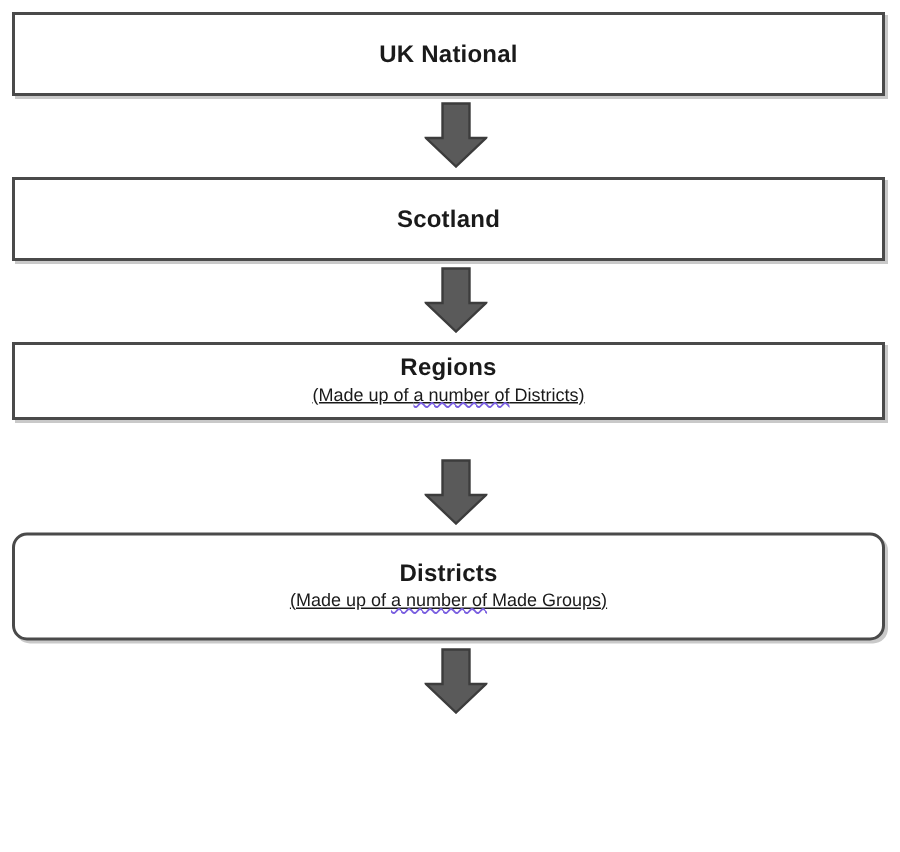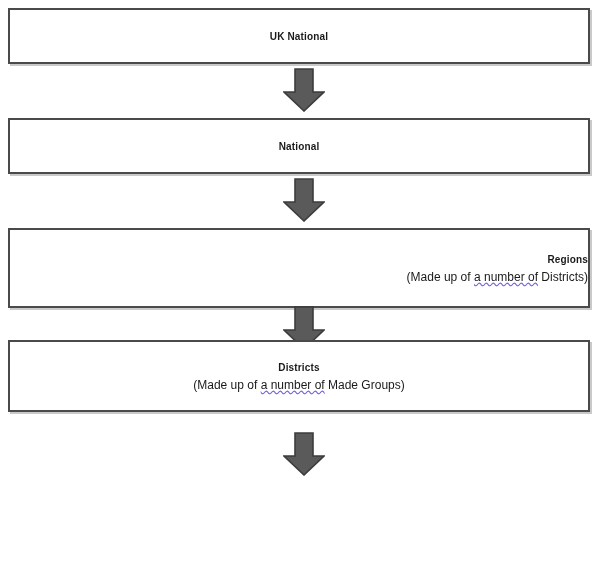--- a/index.html
+++ b/index.html
@@ -32,49 +32,50 @@
     border: 2px solid #4a4a4a;
     box-shadow: 2px 2px 0 0 #c9c9c9;
     display: flex;
     flex-direction: column;
     align-items: center;
     justify-content: center;
     text-align: center;
   }
 
   .node-title {
-    font-size: 10px;
+    font-size: 16px;
     font-weight: bold;
     color: #1a1a1a;
     letter-spacing: 0.15px;
     line-height: 17px;
   }
 
   .node-subtitle {
     font-size: 12px;
     font-weight: normal;
     color: #1a1a1a;
     line-height: 17px;
     margin-top: 1px;
     white-space: nowrap;
+    text-decoration: underline;
   }
 
   
   .spellcheck {
     text-decoration: underline wavy #7a5fe0;
     text-decoration-skip-ink: none;
     -webkit-text-decoration: underline wavy #7a5fe0;
     text-underline-offset: 1px;
   }
 
   
   #box-uk-national  { top: 8px;   height: 56px; }
   #box-scotland     { top: 118px; height: 56px; }
-  #box-regions      { top: 228px; height: 80px; align-items: flex-end; }
-  #box-districts    { top: 340px; height: 72px; }
+  #box-regions      { top: 228px; height: 52px; }
+  #box-districts    { top: 355px; height: 72px; border-radius: 10px; }
   #box-scout-groups { top: 483px; height: 78px; }
 
   
   .flow-arrow {
     position: absolute;
     left: 283px;
     width: 42px;
     height: 44px;
     display: block;
   }
@@ -94,21 +95,21 @@
     <div class="node-title">UK National</div>
   </div>
 
   <div class="flow-arrow" id="arrow-1">
     <svg viewBox="0 0 42 44" xmlns="http://www.w3.org/2000/svg" aria-hidden="true">
       <polygon points="12,1 30,1 30,24 41,24 21,43 1,24 12,24" fill="#5a5a5a" stroke="#3c3c3c" stroke-width="1.6" stroke-linejoin="miter"></polygon>
     </svg>
   </div>
 
   <div class="node-box" id="box-scotland">
-    <div class="node-title">National</div>
+    <div class="node-title">Scotland</div>
   </div>
 
   <div class="flow-arrow" id="arrow-2">
     <svg viewBox="0 0 42 44" xmlns="http://www.w3.org/2000/svg" aria-hidden="true">
       <polygon points="12,1 30,1 30,24 41,24 21,43 1,24 12,24" fill="#5a5a5a" stroke="#3c3c3c" stroke-width="1.6" stroke-linejoin="miter"></polygon>
     </svg>
   </div>
 
   <div class="node-box" id="box-regions">
     <div class="node-title">Regions</div>

